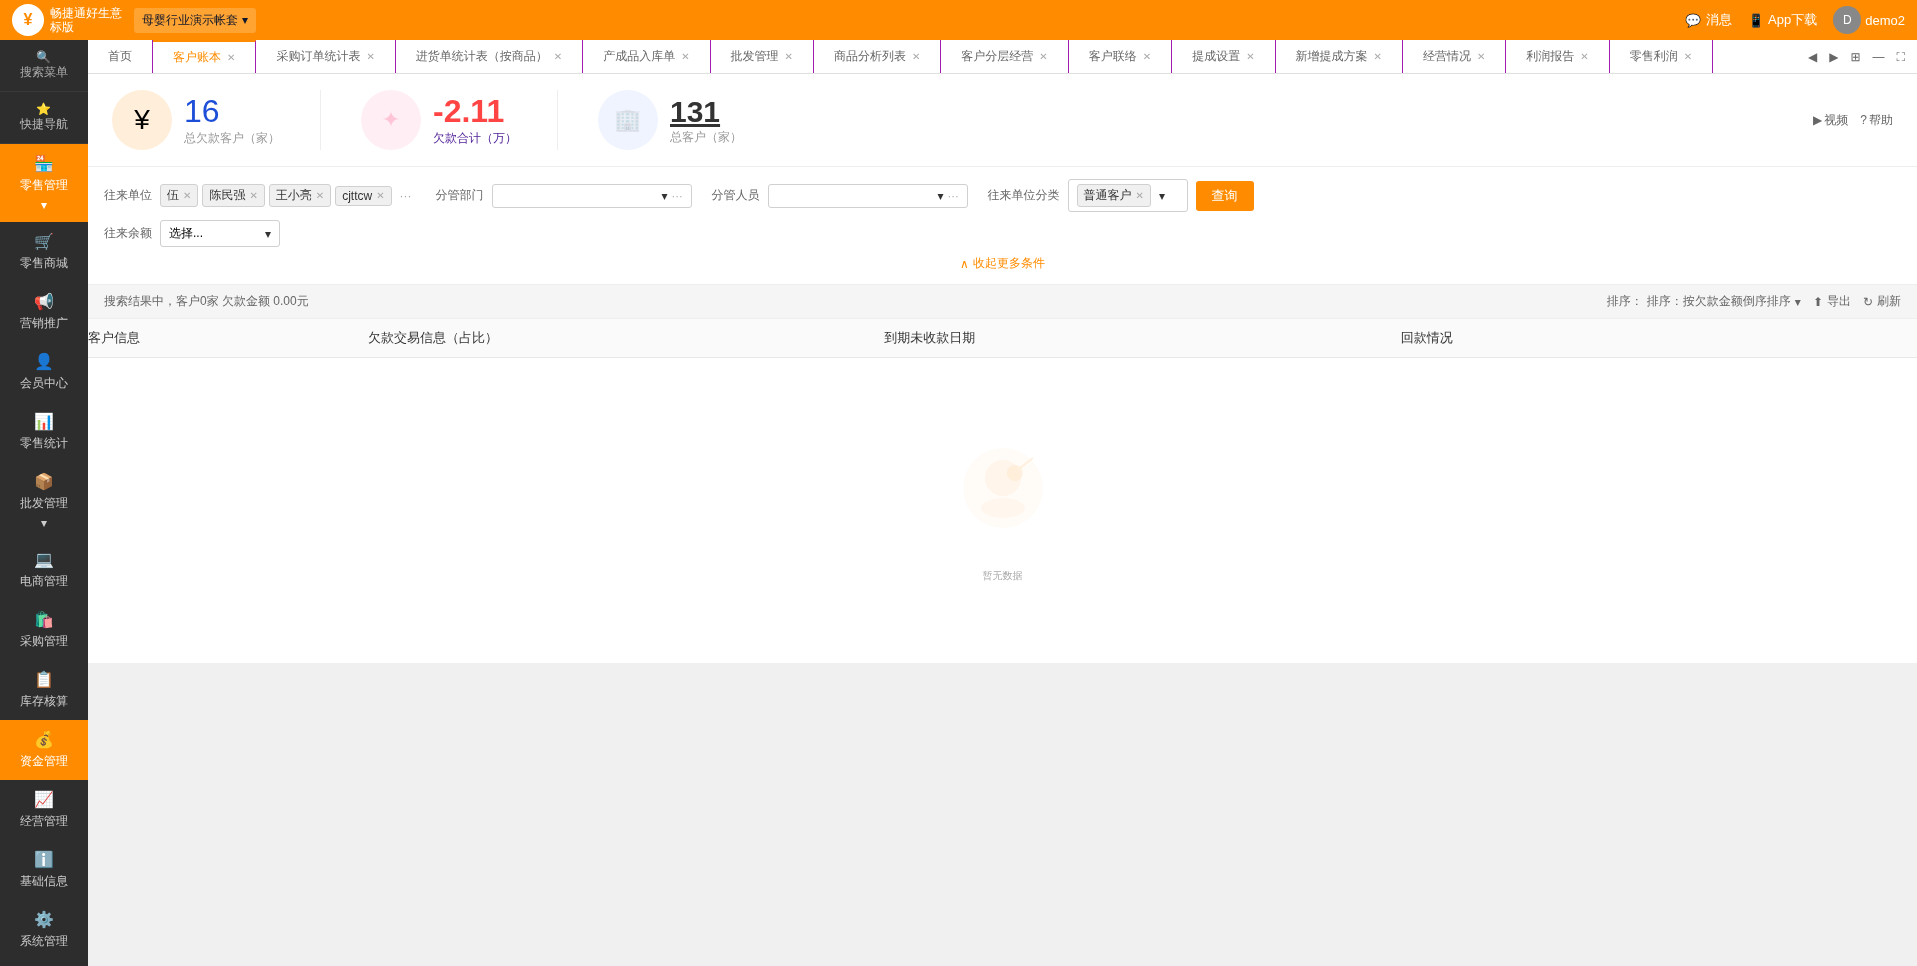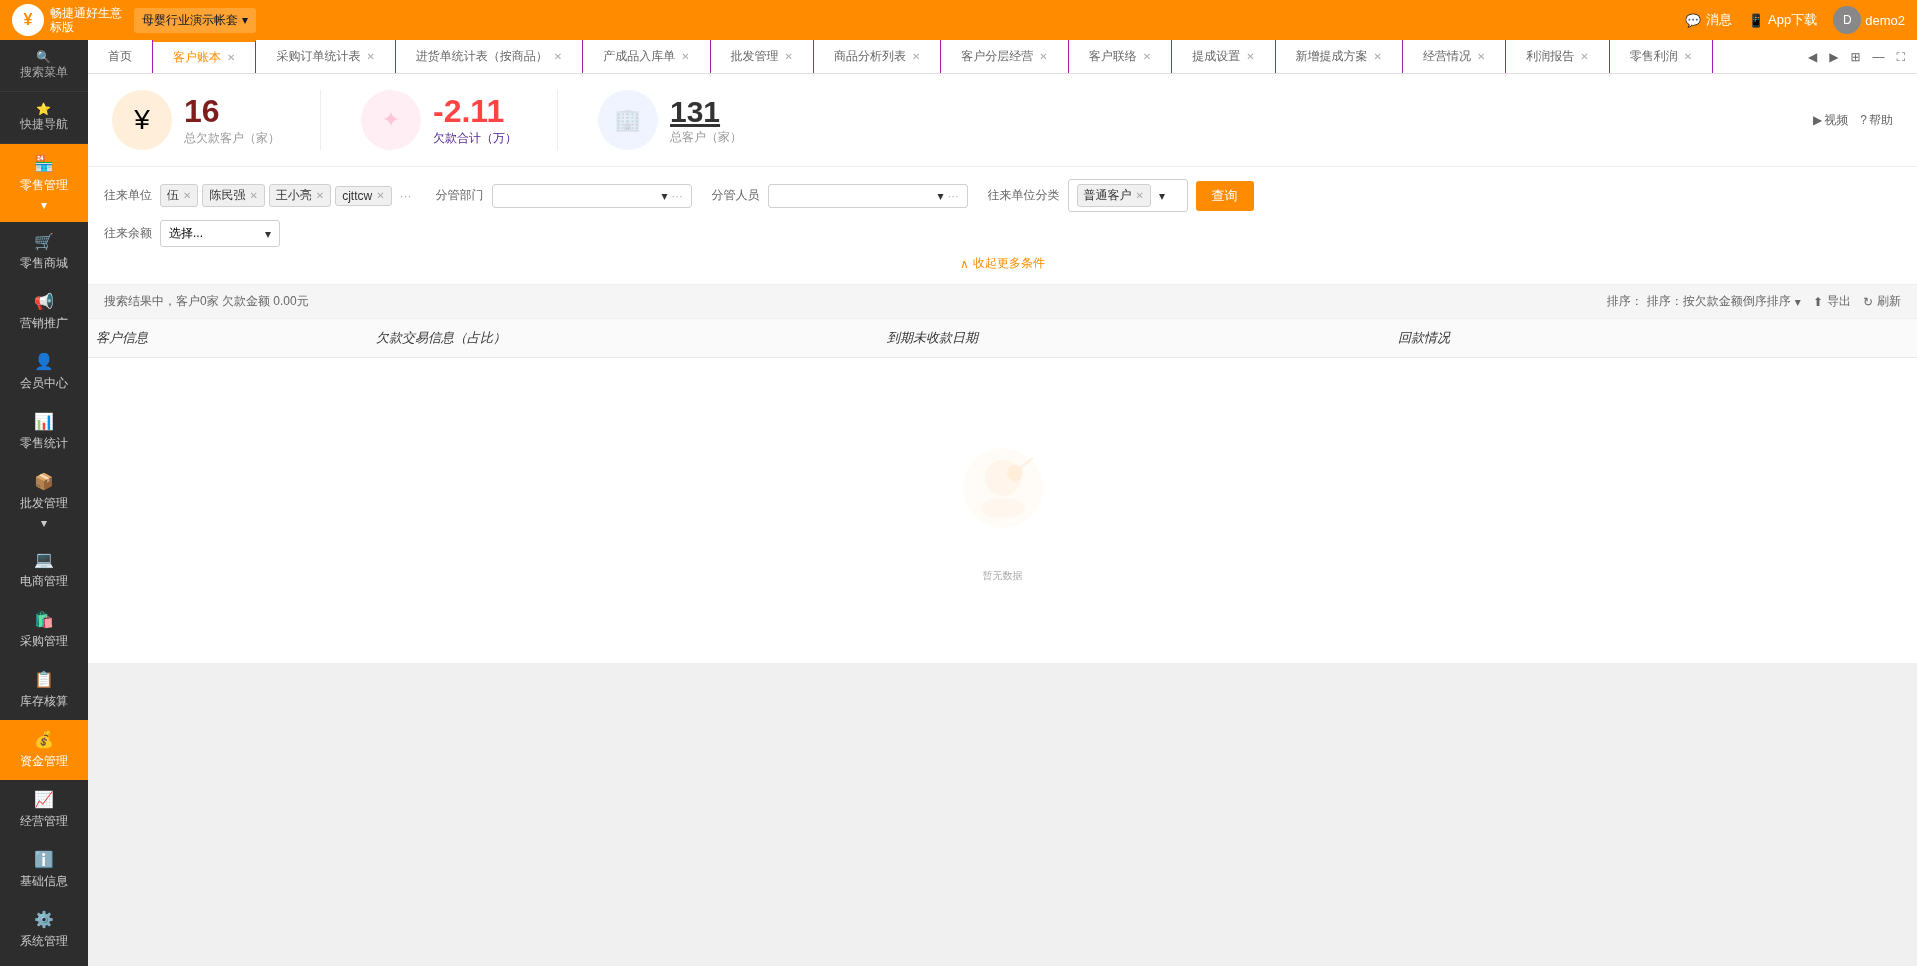--- a/index.html
+++ b/index.html
@@ -56,21 +56,21 @@
 
     
     .result-bar { background: #f5f5f5; padding: 8px 16px; display: flex; align-items: center; justify-content: space-between; border-bottom: 1px solid #eee; }
     .result-info { font-size: 12px; color: #666; }
     .result-actions { display: flex; align-items: flex-start; gap: 12px; font-size: 12px; color: #666; }
     .sort-select { display: flex; align-items: center; gap: 4px; cursor: pointer; }
     .action-btn { display: flex; align-items: center; gap: 4px; cursor: pointer; color: #666; }
 
     
     .table-container { background: #fff; margin: 0; }
-    .table-header { display: grid; grid-template-columns: 280px 1fr 1fr 1fr; background: #fafafa; border-bottom: 1px solid #e8e8e8; padding: 10px 8px; font-style: italic; }
+    .table-header { display: grid; grid-template-columns: 280px 1fr 1fr 1fr; background: #fafafa; border-bottom: 1px solid #e8e8e8; padding: 10px 0; }
     .table-header-cell { font-size: 13px; color: #333; font-weight: normal; }
     .empty-state { display: flex; flex-direction: column; align-items: center; justify-content: center; padding: 80px 0; }
     .empty-icon { font-size: 80px; opacity: 0.3; color: #ff8c00; margin-bottom: 12px; }
     .empty-text { font-size: 10px; color: #aaa; }
 
     
     .query-btn { background: #ff8c00; color: #fff; border: none; border-radius: 3px; padding: 6px 16px; cursor: pointer; font-size: 13px; }
   </style>
 </head>
 <body>
@@ -243,21 +243,21 @@
           <span class="tab-arrow">⛶</span>
         </div>
       </div>
 
       <div class="main-content">
 
         <div class="stats-banner">
           <div style="display:flex;align-items:center;margin-right:40px;padding-right:40px;border-right:1px solid #eee;">
             <div style="width:60px;height:60px;border-radius:50%;background:rgba(255,140,0,0.15);display:flex;align-items:center;justify-content:center;margin-right:12px;font-size:28px;">¥</div>
             <div>
-              <div style="font-size:32px;font-weight:bold;color:#7f1d1d;">16</div>
+              <div style="font-size:32px;font-weight:normal;color:#1d4ed8;">16</div>
               <div style="font-size:12px;color:#999;">总欠款客户（家）</div>
             </div>
           </div>
           <div style="display:flex;align-items:center;margin-right:40px;padding-right:40px;border-right:1px solid #eee;">
             <div style="width:60px;height:60px;border-radius:50%;background:rgba(255,100,150,0.1);display:flex;align-items:center;justify-content:center;margin-right:12px;font-size:22px;color:rgba(255,100,150,0.3);">✦</div>
             <div>
               <div style="font-size:32px;font-weight:bold;color:#ff4444;">-2.11</div>
               <div style="font-size:12px;color:#4c1d95;">欠款合计（万）</div>
             </div>
           </div>

